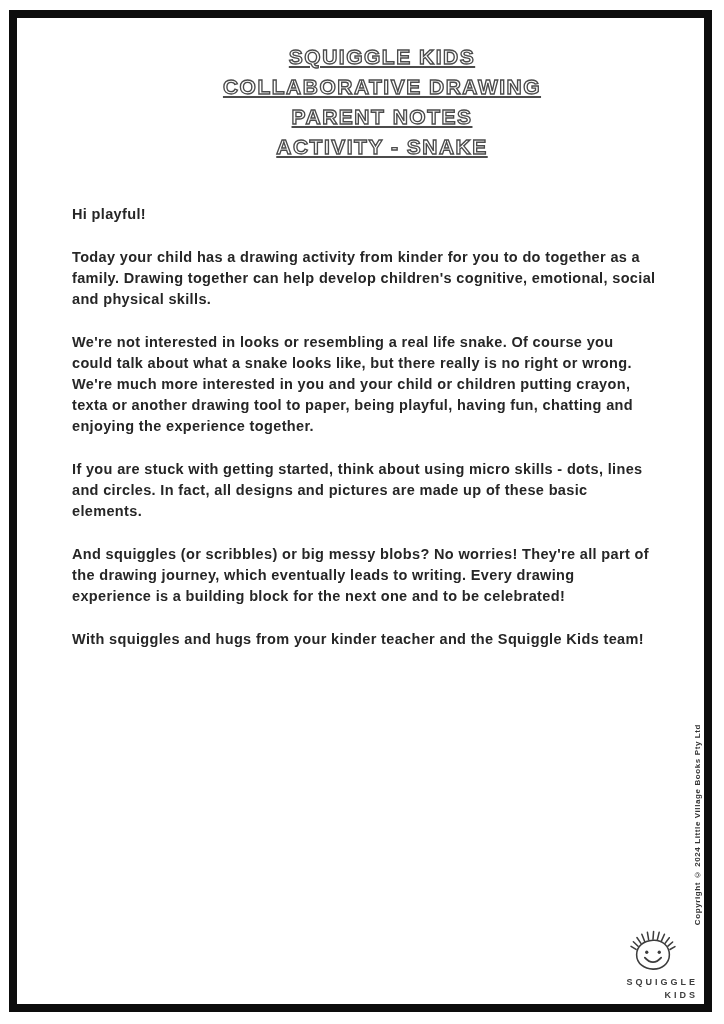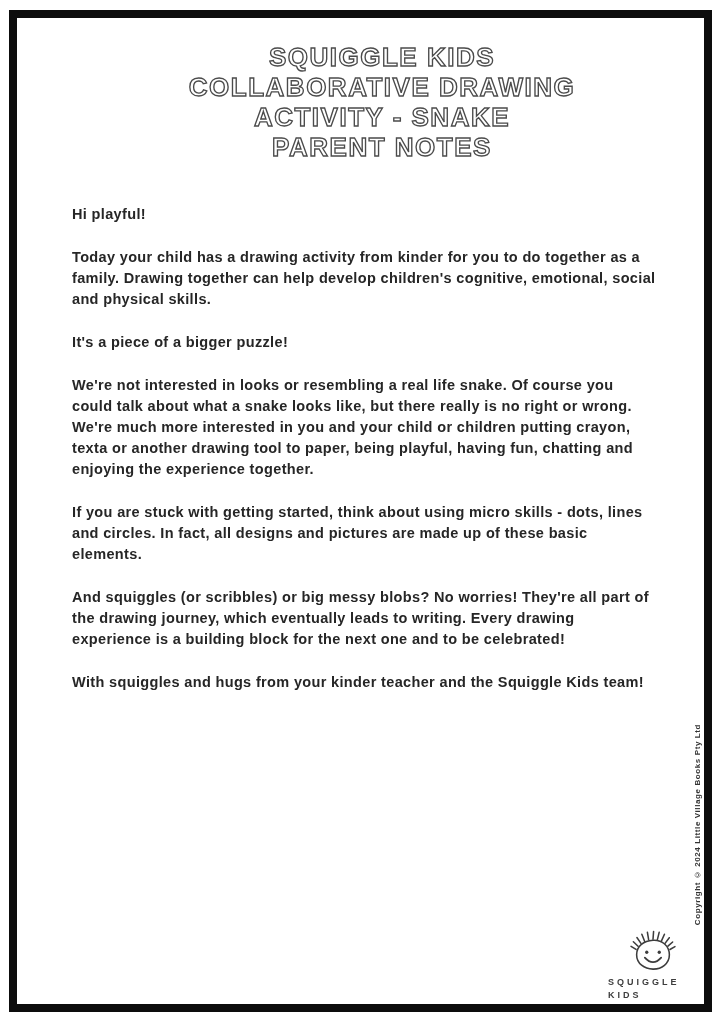--- a/index.html
+++ b/index.html
@@ -31,28 +31,29 @@
     bottom: 20px;
     padding: 24px 12px 0 55px;
     box-sizing: border-box;
   }
   .title-block {
     text-align: center;
     margin: 0 0 42px 0;
   }
   .title-line {
     display: block;
-    font-size: 26px;
+    font-size: 21px;
     line-height: 30px;
     font-weight: 800;
     letter-spacing: 1.5px;
     color: #ffffff;
     -webkit-text-stroke: 1.35px #4b4b4b;
     text-transform: uppercase;
     white-space: nowrap;
+    text-decoration: underline;
   }
   .body-text p {
     margin: 0 0 22px 0;
     max-width: 586px;
     font-size: 14.5px;
     line-height: 21px;
     font-weight: 700;
     letter-spacing: 0.35px;
     color: #262626;
   }
@@ -66,21 +67,21 @@
     font-weight: 700;
     letter-spacing: 0.6px;
     color: #333333;
     white-space: nowrap;
   }
   .logo {
     position: absolute;
     right: 26px;
     bottom: 22px;
     width: 90px;
-    text-align: left;
+    text-align: right;
     color: #3d3d3d;
   }
   .logo svg {
     display: block;
     margin: 0 auto 4px auto;
   }
   .logo-text {
     display: block;
     font-size: 9px;
     line-height: 13px;
@@ -92,28 +93,27 @@
 </head>
 <body>
 
 <div class="page-frame"></div>
 
 <div class="content">
 
   <div class="title-block">
     <span class="title-line">SQUIGGLE KIDS</span>
     <span class="title-line">COLLABORATIVE DRAWING</span>
+    <span class="title-line">PARENT NOTES</span>
     <span class="title-line">ACTIVITY - SNAKE</span>
-    <span class="title-line">PARENT NOTES</span>
   </div>
 
   <div class="body-text">
     <p>Hi playful!</p>
     <p>Today your child has a drawing activity from kinder for you to do together as a family. Drawing together can help develop children's cognitive, emotional, social and physical skills.</p>
-    <p>It's a piece of a bigger puzzle!</p>
     <p>We're not interested in looks or resembling a real life snake. Of course you could talk about what a snake looks like, but there really is no right or wrong. We're much more interested in you and your child or children putting crayon, texta or another drawing tool to paper, being playful, having fun, chatting and enjoying the experience together.</p>
     <p>If you are stuck with getting started, think about using micro skills - dots, lines and circles. In fact, all designs and pictures are made up of these basic elements.</p>
     <p>And squiggles (or scribbles) or big messy blobs? No worries! They're all part of the drawing journey, which eventually leads to writing. Every drawing experience is a building block for the next one and to be celebrated!</p>
     <p>With squiggles and hugs from your kinder teacher and the Squiggle Kids team!</p>
   </div>
 
 </div>
 
 <div class="copyright-vertical">Copyright © 2024 Little Village Books Pty Ltd</div>
 

